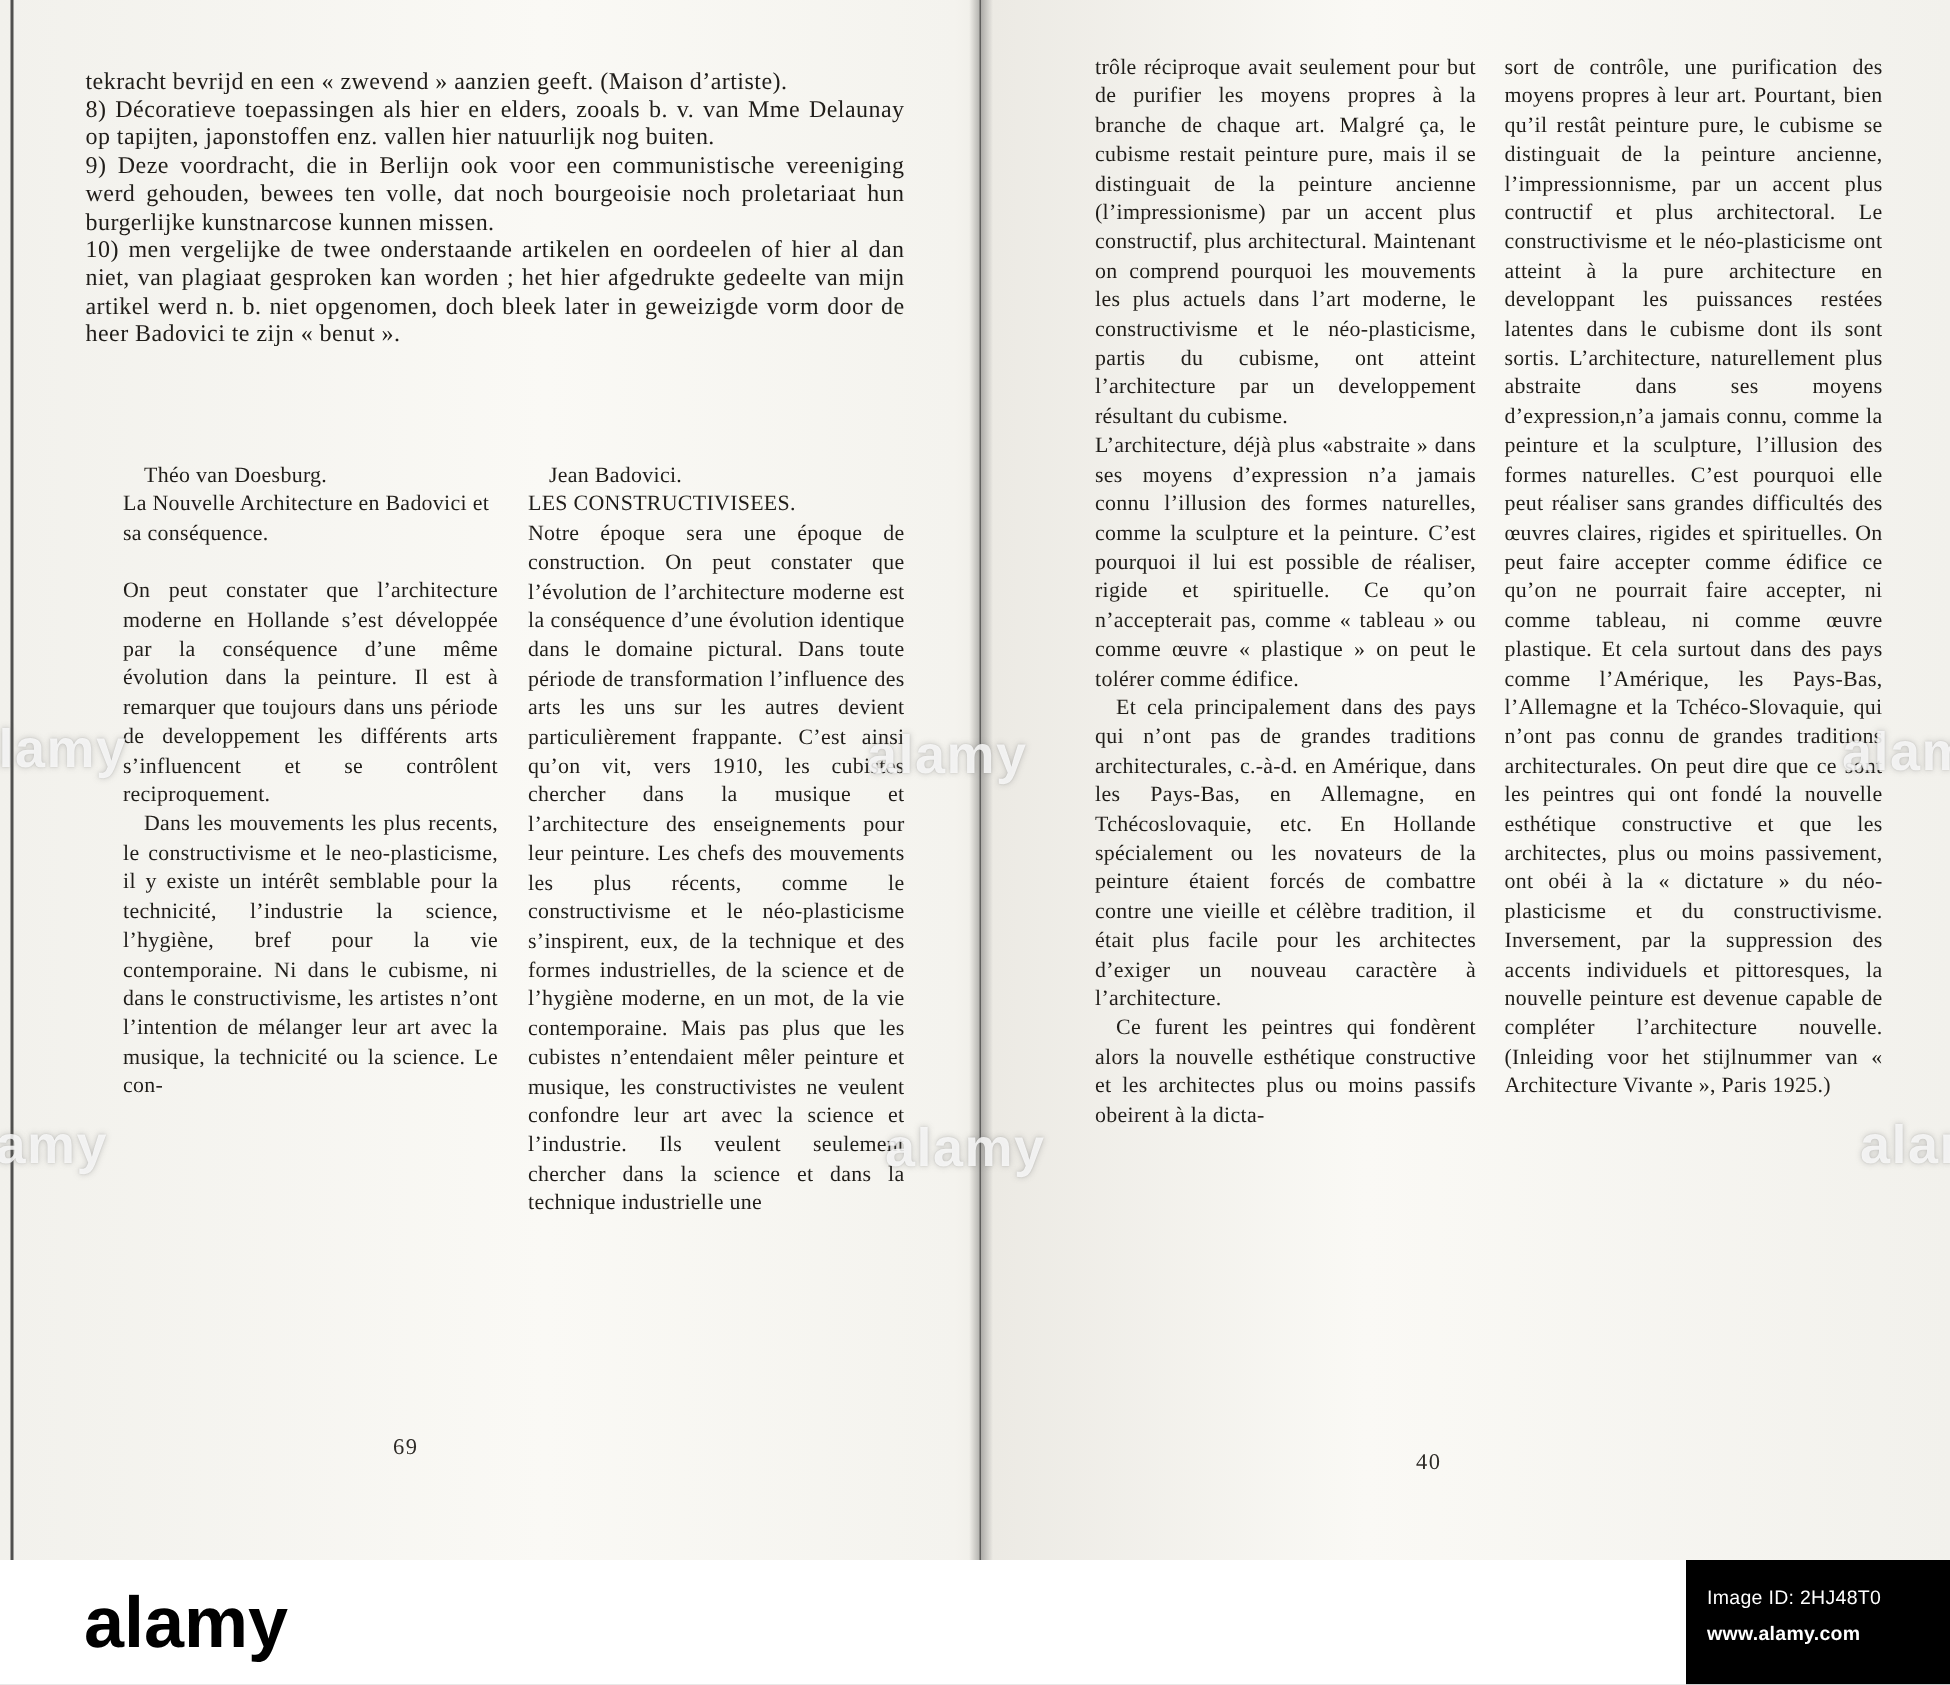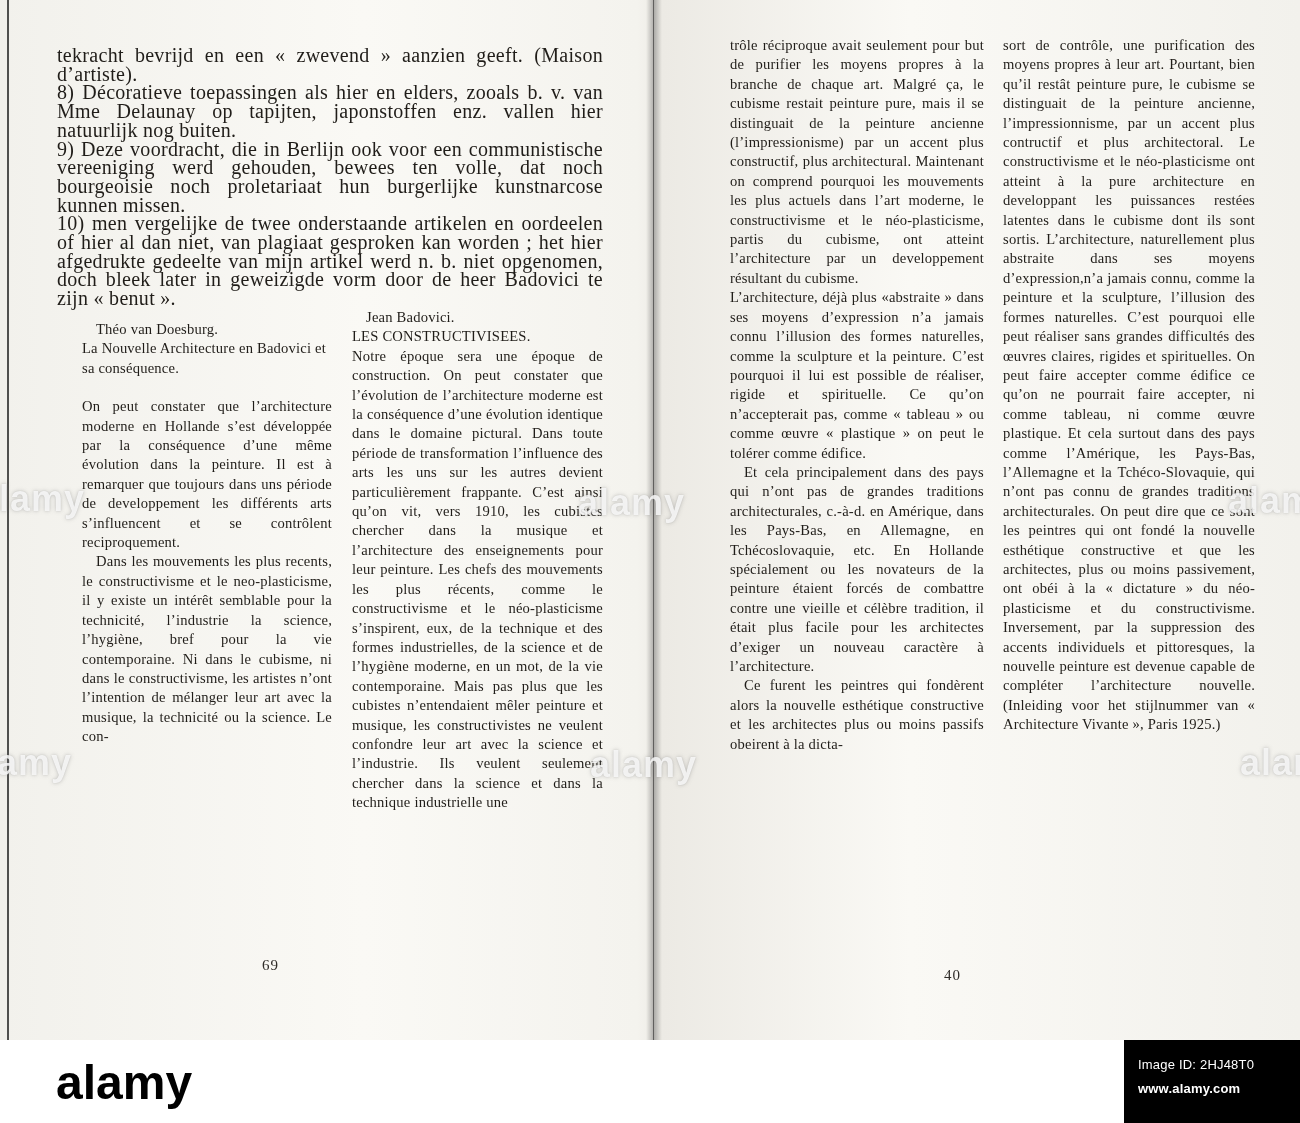--- a/index.html
+++ b/index.html
@@ -14,25 +14,25 @@
     background:linear-gradient(90deg,#f2f1ec 0%,#faf9f5 28%,#f4f3ee 49%,#eceae4 51%,#faf9f5 70%,#f2f1ec 100%);
   }
   .edge-left { position:absolute; left:7px; top:0; width:2px; height:1040px; background:rgba(25,25,25,0.75); }
   .gutter {
     position:absolute; left:646px; top:0; width:16px; height:1040px;
     background:linear-gradient(90deg,rgba(0,0,0,0) 0%,rgba(0,0,0,0.28) 50%,rgba(0,0,0,0) 100%);
   }
   .gutter-line { position:absolute; left:653px; top:0; width:1px; height:1040px; background:rgba(30,30,30,0.55); }
 
   .text-block { position:absolute; color:#201d19; text-align:justify; }
-  .footnotes { left:57px; top:46px; width:546px; font-size:20px; line-height:18.7px; letter-spacing:0.3px; }
+  .footnotes { left:57px; top:46px; width:546px; font-size:16px; line-height:18.7px; letter-spacing:0.3px; }
   .footnotes p { margin:0; }
 
   .col { font-size:14.6px; line-height:19.4px; letter-spacing:0.2px; }
-  .pl-col1 { left:82px;  top:320px; width:250px; }
+  .pl-col1 { left:82px;  top:308px; width:250px; }
   .pl-col2 { left:352px; top:308px; width:251px; }
   .pr-col1 { left:730px;  top:36px; width:254px;font-family:Liberation Serif, serif; }
   .pr-col2 { left:1003px; top:36px; width:252px; }
   .col p { margin:0; }
   .col p.indent { text-indent:14px; }
   .col p.gap-top { margin-top:19px; }
   .heading-author { text-indent:14px; text-align:left; }
   .heading-title  { text-align:left; }
 
   .pagenum { position:absolute; font-size:15px; color:#2e2b27; letter-spacing:1px; }

